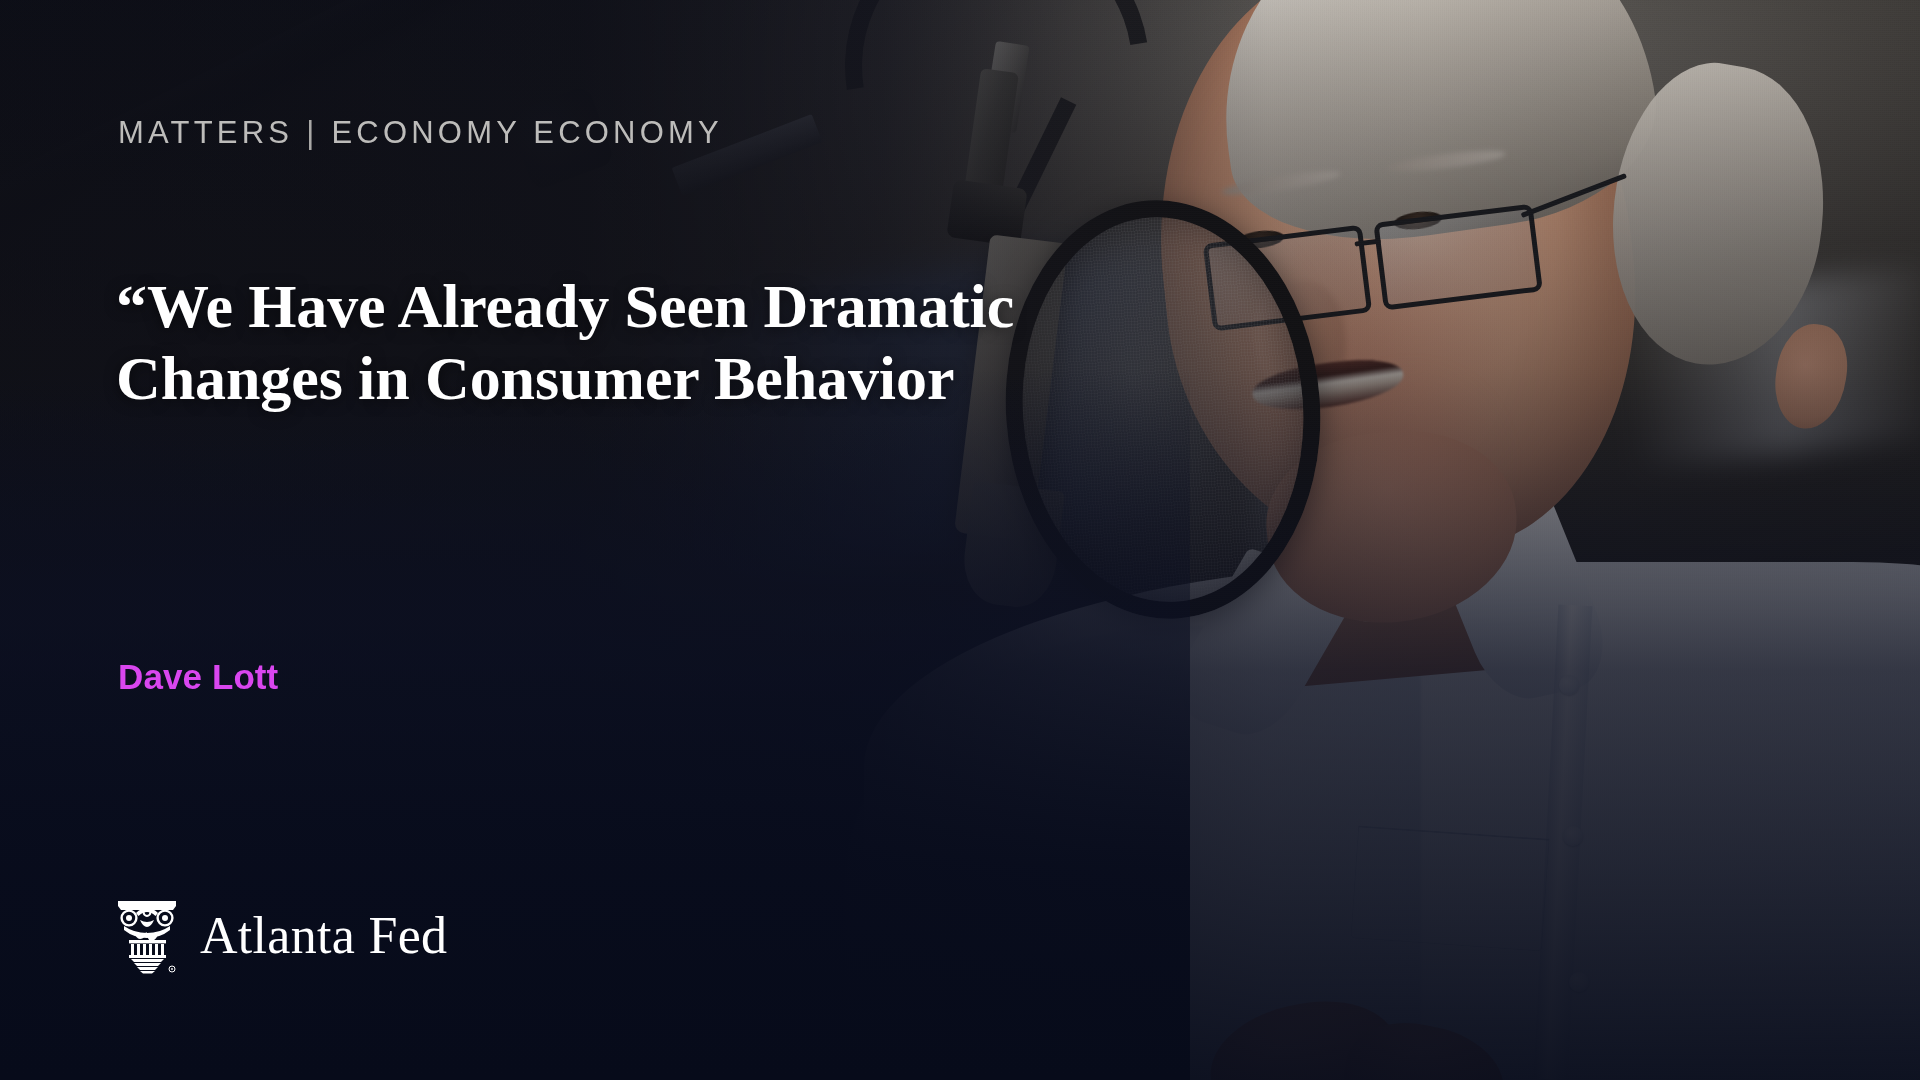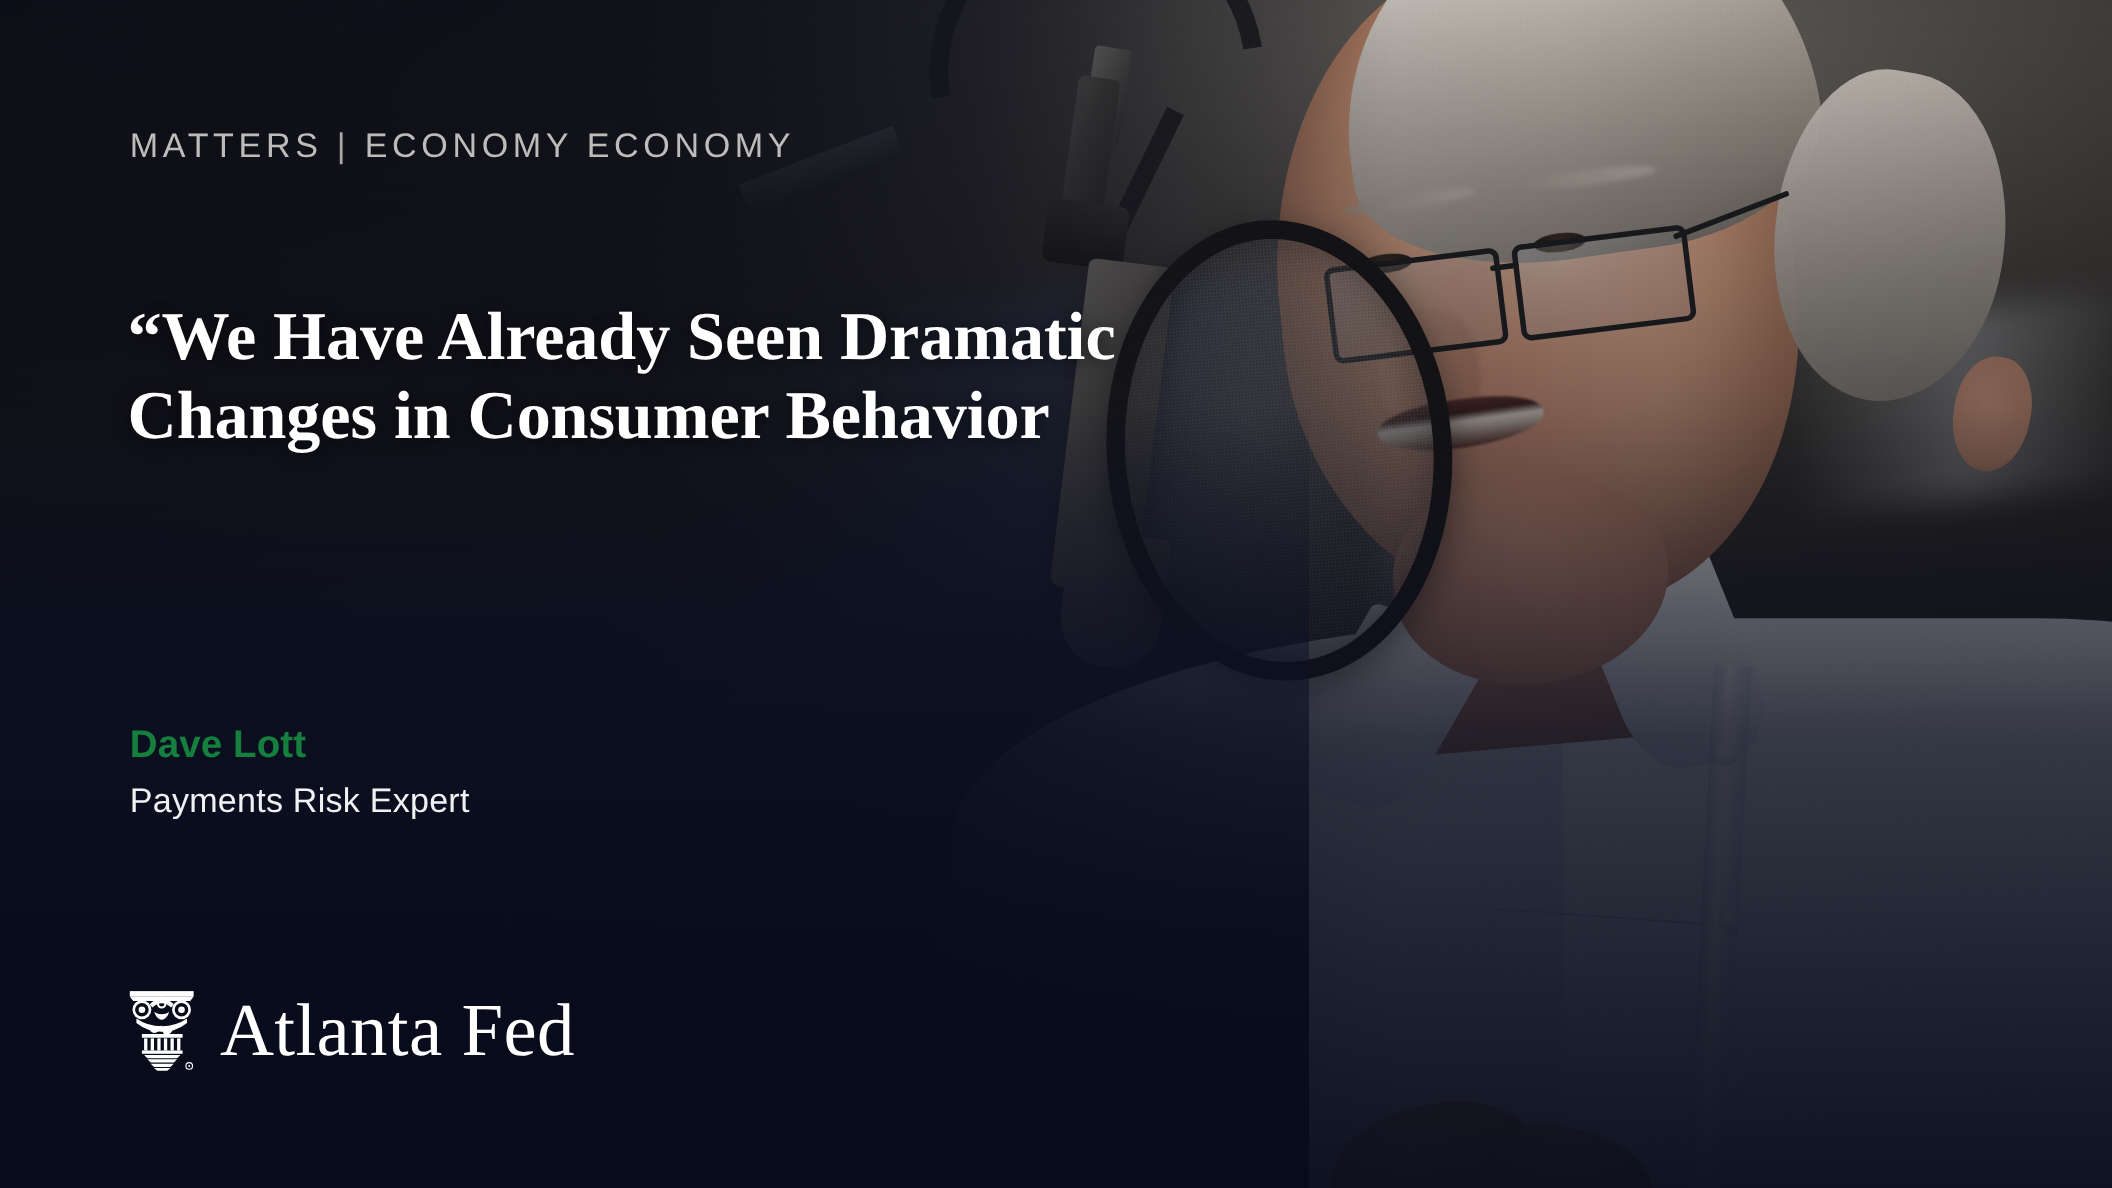--- a/index.html
+++ b/index.html
@@ -562,21 +562,21 @@
     white-space: nowrap;
     font-weight: bold;
   }
 
   .speaker-name {
     position: absolute;
     left: 118px;
     top: 657px;
     font-size: 35px;
     font-weight: 700;
-    color: #15803d;
+    color: #d946ef;
     letter-spacing: 0.1px;
   }
   .speaker-title {
     position: absolute;
     left: 118px;
     top: 710px;
     font-size: 31px;
     font-weight: 400;
     color: #f0f1f3;
     letter-spacing: 0.2px;
@@ -592,21 +592,21 @@
     gap: 22px;
   }
   .logo-mark {
     width: 62px;
     height: 76px;
     display: block;
     flex: none;
   }
   .logo-word {
     font-family: "Liberation Serif", "DejaVu Serif", serif;
-    font-size: 68px;
+    font-size: 52px;
     color: #ffffff;
     letter-spacing: 0.3px;
     line-height: 1;
     white-space: nowrap;
   }
 </style>
 </head>
 <body>
 
 <div id="stage">
@@ -679,21 +679,20 @@
     <div class="kicker">
       <span>MATTERS</span><span class="sep">|</span><span>ECONOMY ECONOMY</span>
     </div>
 
     <h1 class="headline">
       <span class="hl">“We Have Already Seen Dramatic</span>
       <span class="hl">Changes in Consumer Behavior</span>
     </h1>
 
     <div class="speaker-name">Dave Lott</div>
-    <div class="speaker-title">Payments Risk Expert</div>
 
     <div class="logo">
       <svg class="logo-mark" viewBox="0 0 62 76" aria-hidden="true">
         <g fill="#ffffff">
 
           <rect x="2" y="3" width="58" height="5"></rect>
           <path d="M2 8 L60 8 L57 12 L5 12 Z"></path>
 
           <circle cx="13" cy="20" r="7.4" fill="none" stroke="#ffffff" stroke-width="2.4"></circle>
           <circle cx="13" cy="20" r="3"></circle>

